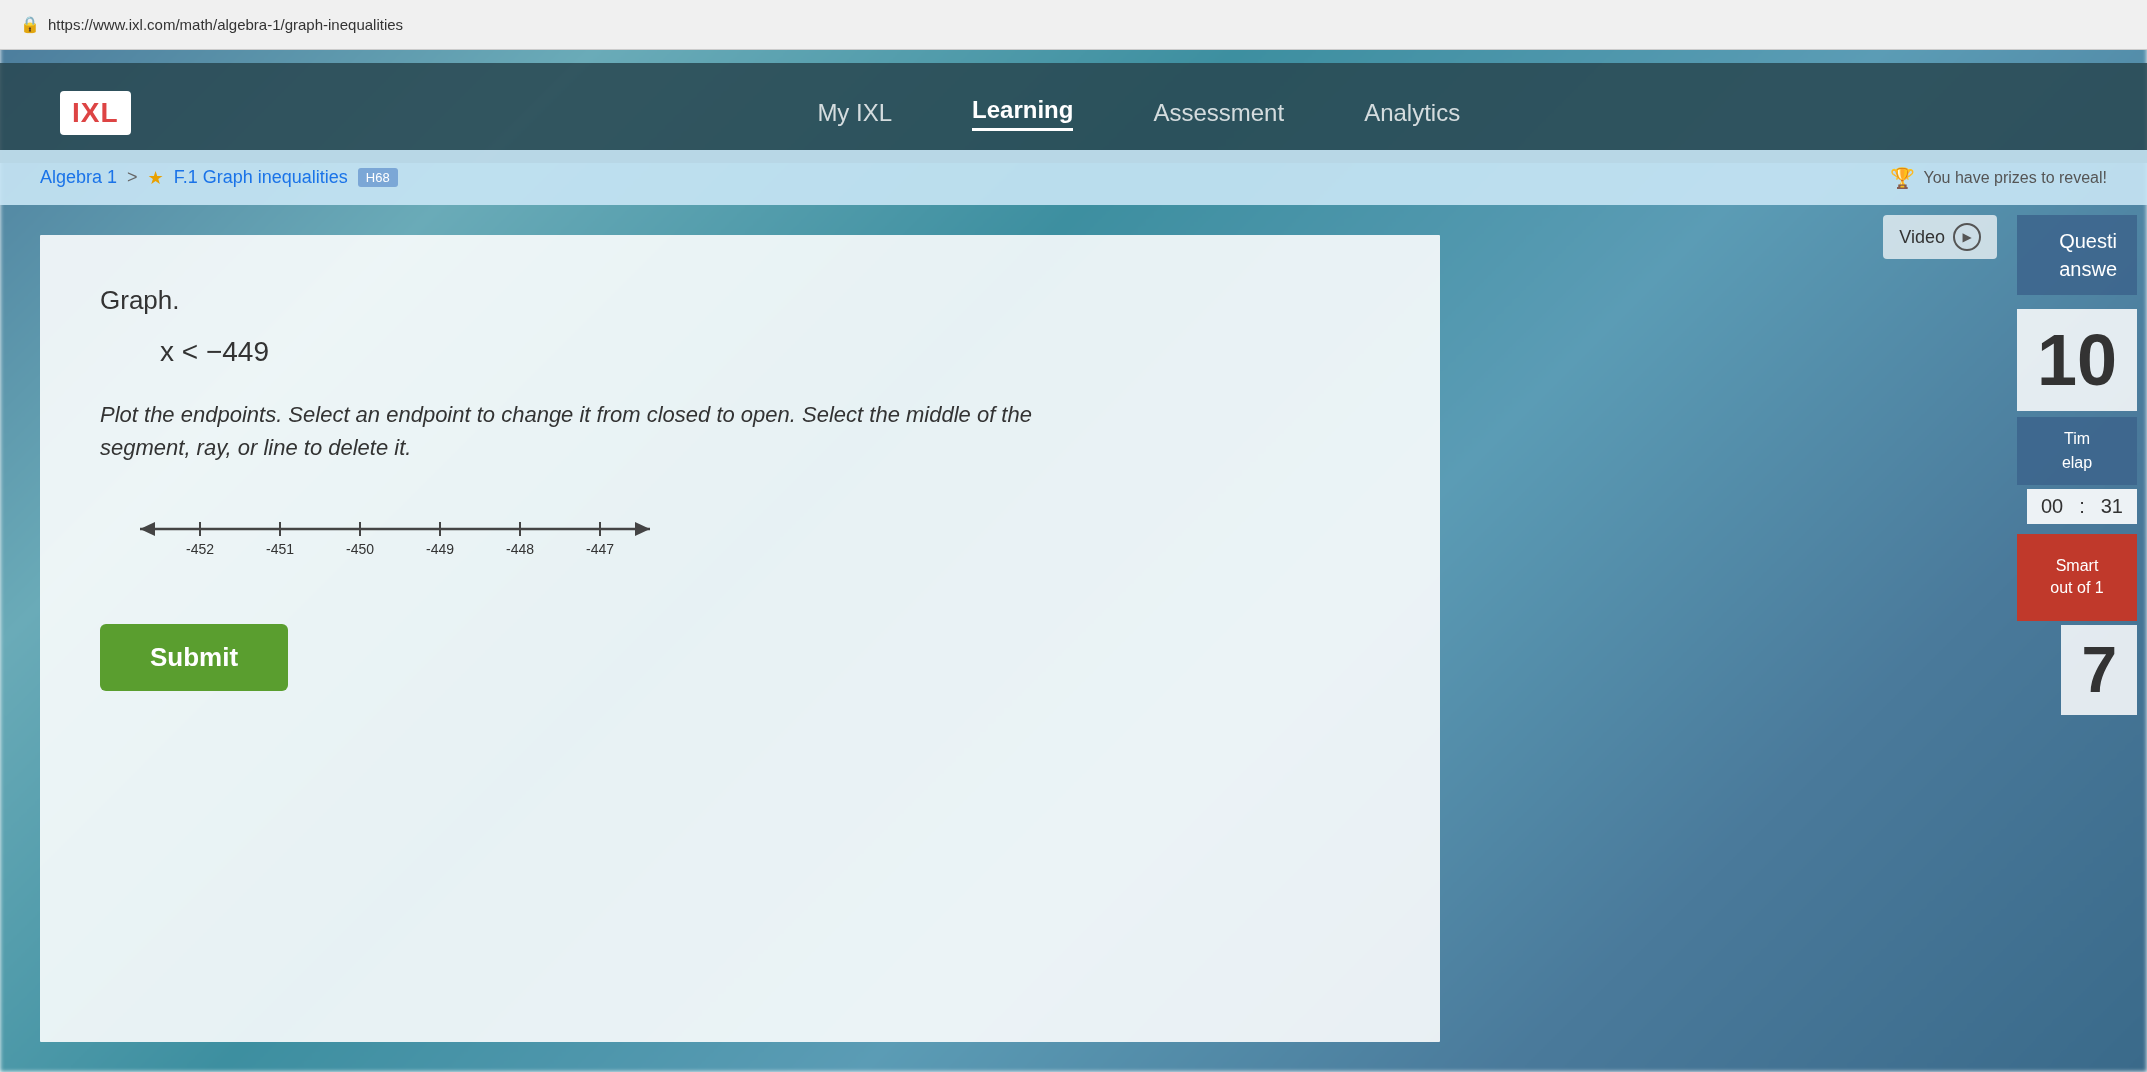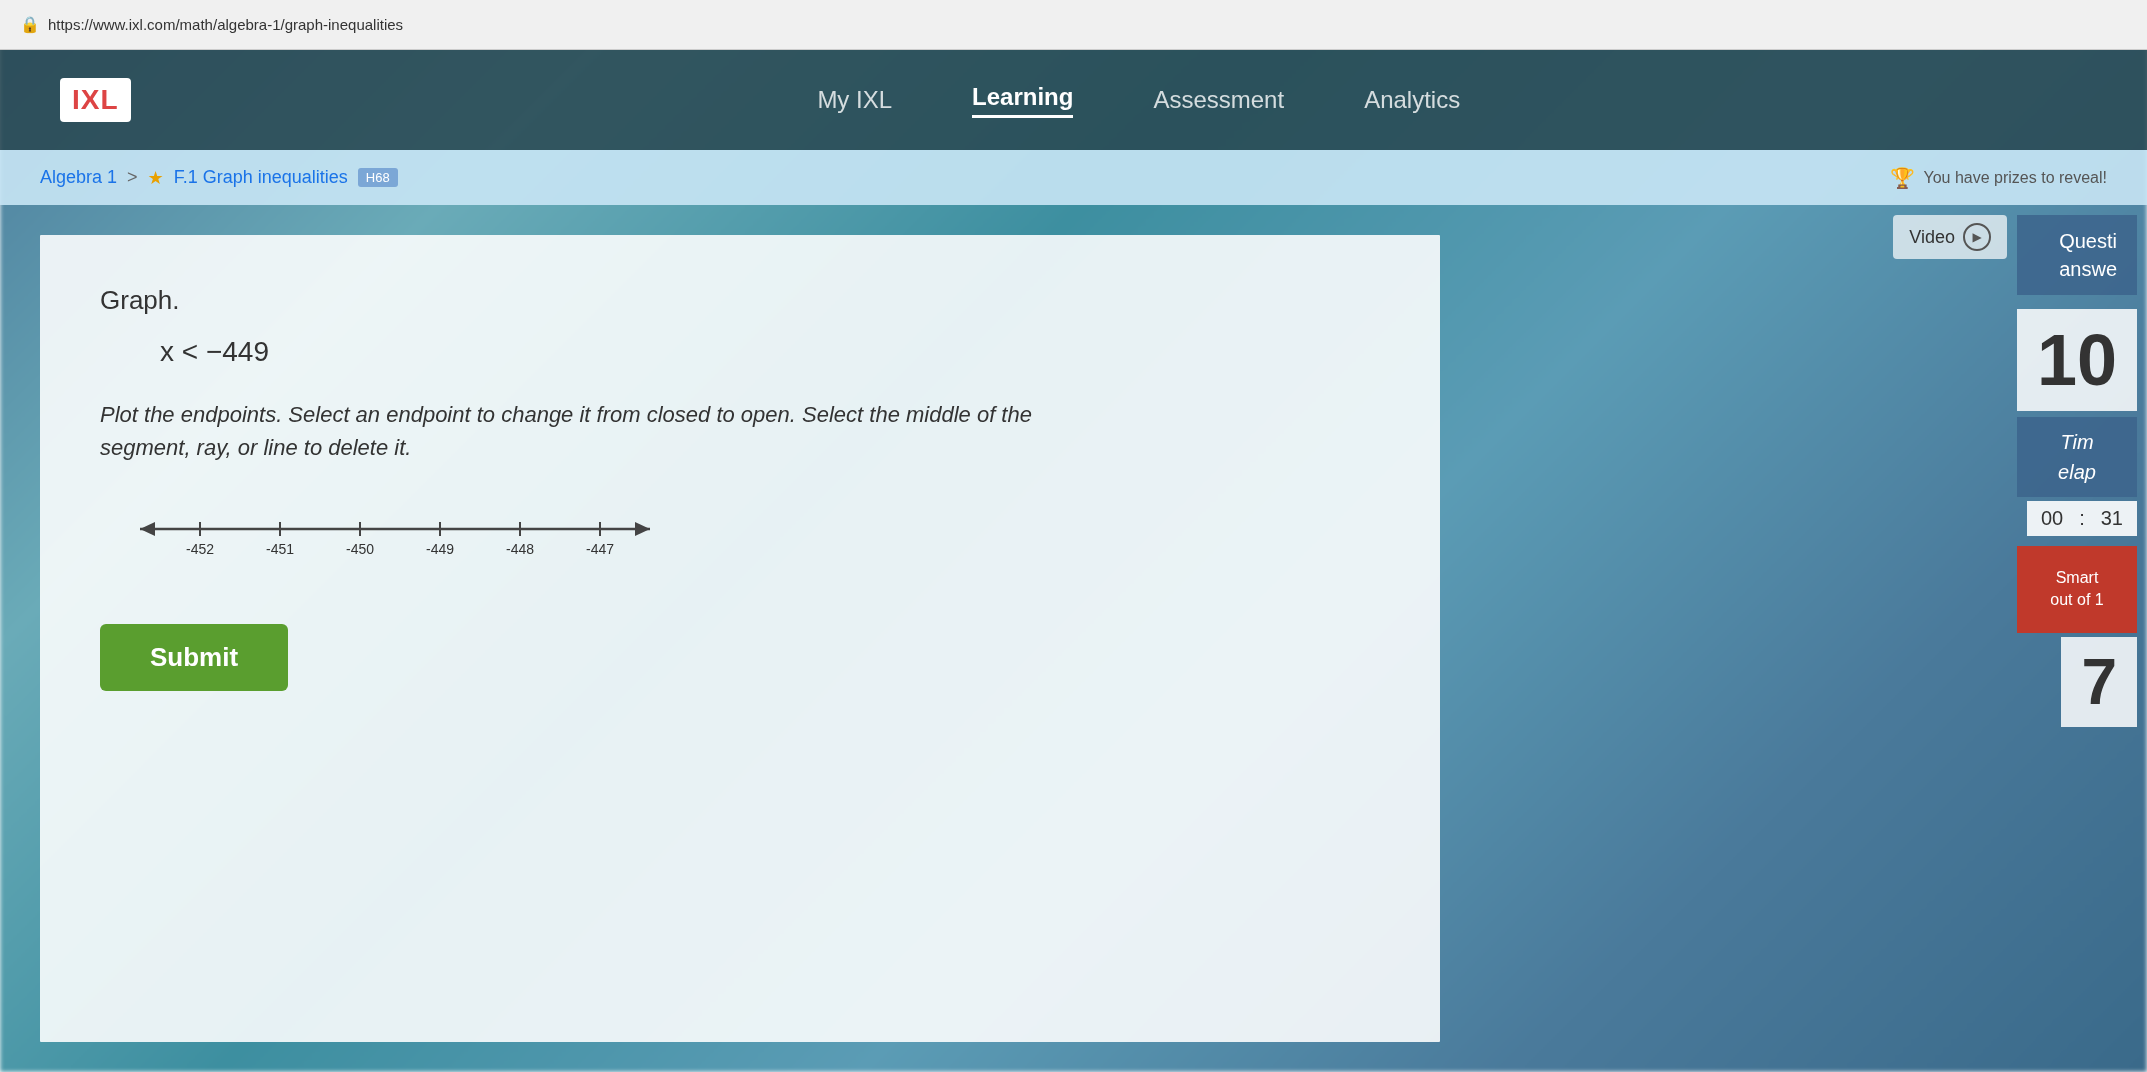--- a/index.html
+++ b/index.html
@@ -42,21 +42,21 @@
     }
 
     .url-text {
       font-size: 15px;
       color: #333;
     }
 
     
     .nav-bar {
       position: absolute;
-      top: 50px; left: 0;
+      top: 63px; left: 0;
       width: 100%;
       height: 100px;
       background: rgba(40, 70, 80, 0.85);
       display: flex;
       align-items: center;
       padding: 0 60px;
       z-index: 10;
     }
 
     .logo {
@@ -260,25 +260,24 @@
       background: rgba(255,255,255,0.85);
       padding: 10px 20px;
       text-align: center;
       min-width: 100px;
     }
 
     .timer-box {
       background: rgba(60, 100, 140, 0.85);
       color: white;
       padding: 10px 16px;
-      font-size: 20px;
+      font-size: 16px;
       text-align: center;
       line-height: 1.5;
       min-width: 120px;
-      font-style: italic;
     }
 
     .time-display {
       background: rgba(255,255,255,0.9);
       color: #333;
       font-size: 20px;
       padding: 6px 14px;
       display: flex;
       gap: 16px;
       align-items: flex-start;
@@ -387,21 +386,21 @@
       </svg>
     </div>
 
     <button class="submit-btn">Submit</button>
   </div>
 
 </div>
 
 <div class="right-panel">
 
-  <div style="display:flex; justify-content:flex-end; align-items:flex-start; gap:10px; padding:10px 10px 8px 0;">
+  <div style="display:flex; justify-content:flex-end; align-items:flex-start; gap:20px; padding:10px 10px 8px 0;">
     <div class="video-btn">
       <span>Video</span>
       <div class="play-circle">▶</div>
     </div>
     <div class="question-box">
       <div>Questi</div>
       <div>answe</div>
     </div>
   </div>
 

